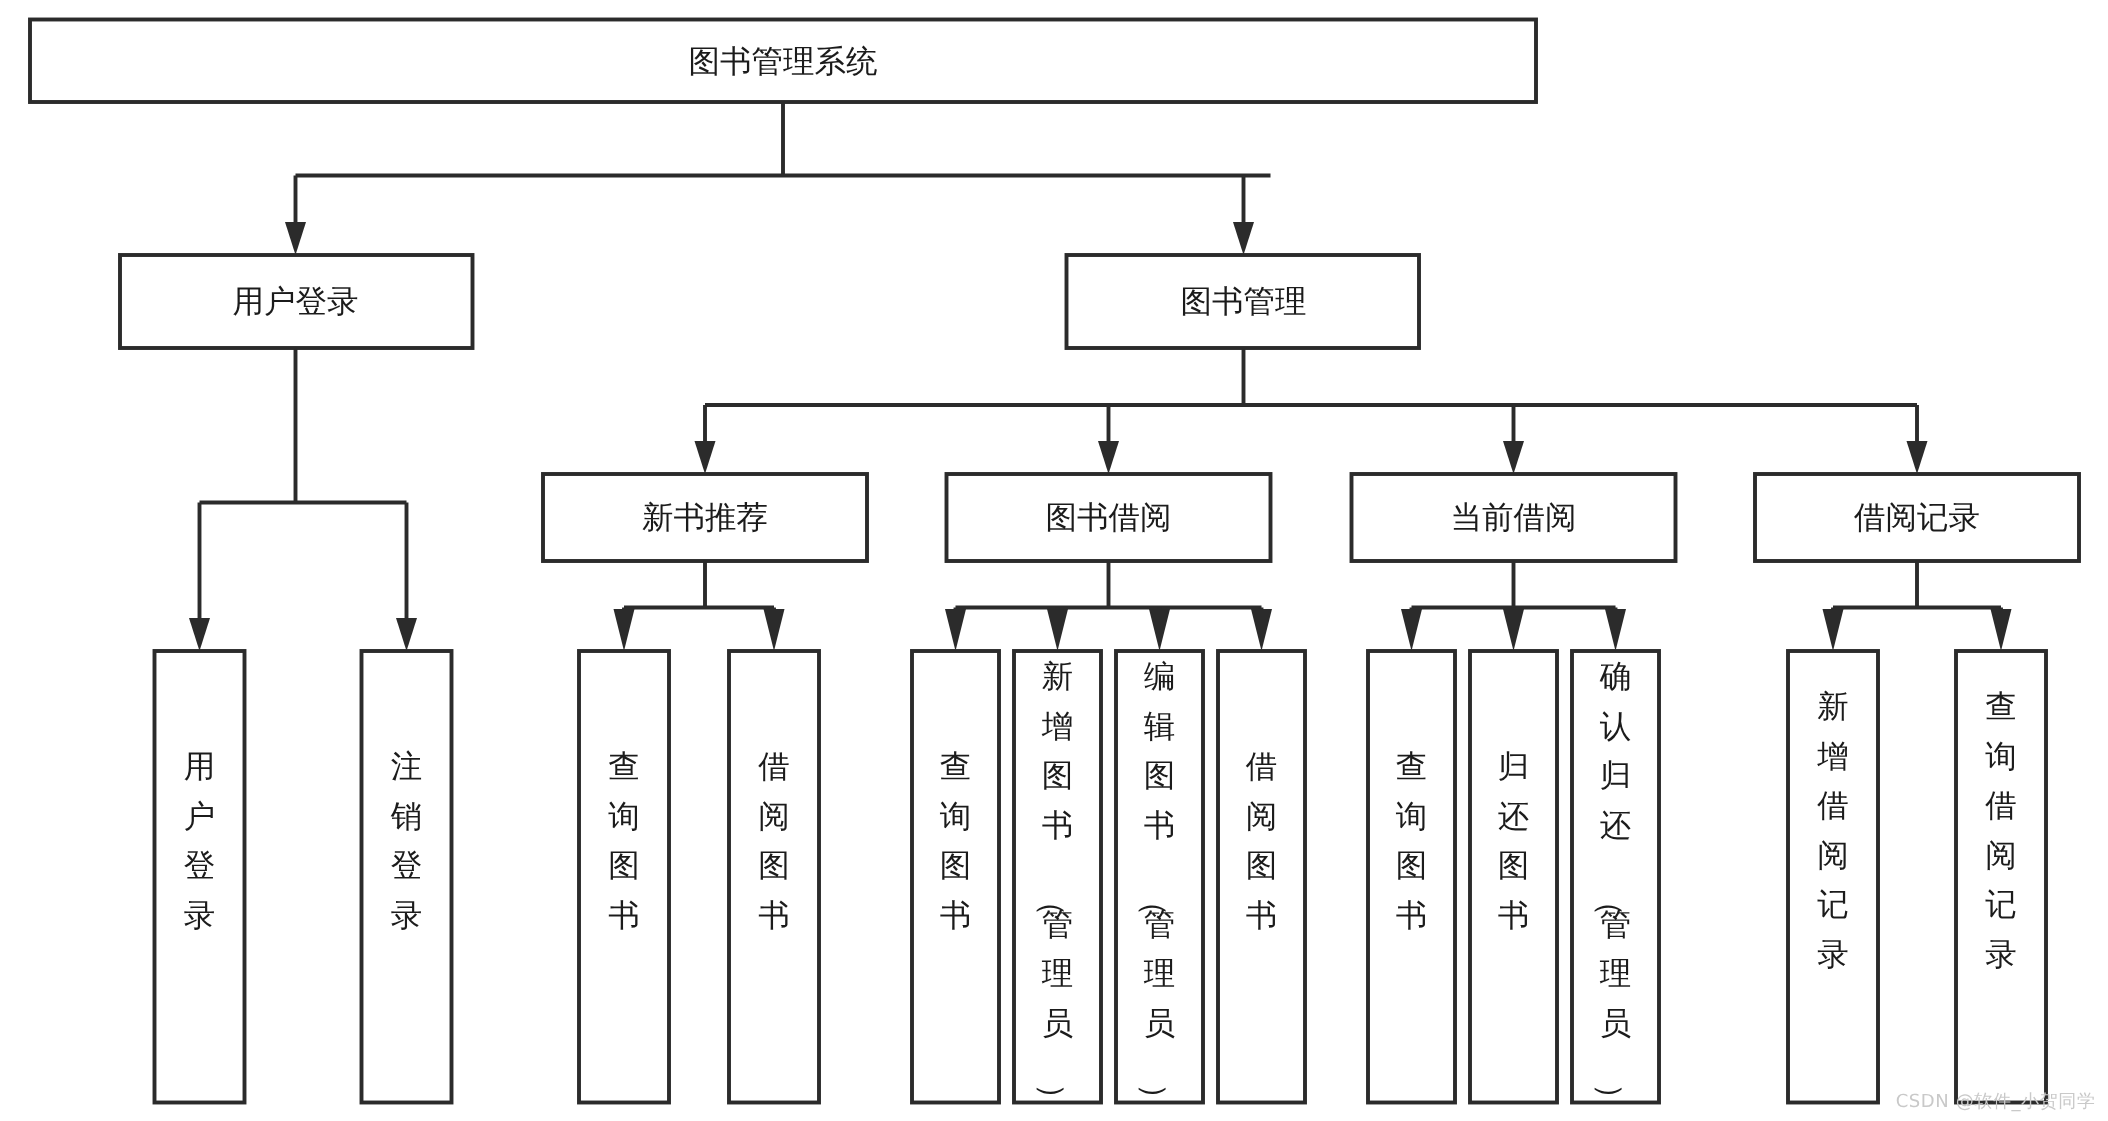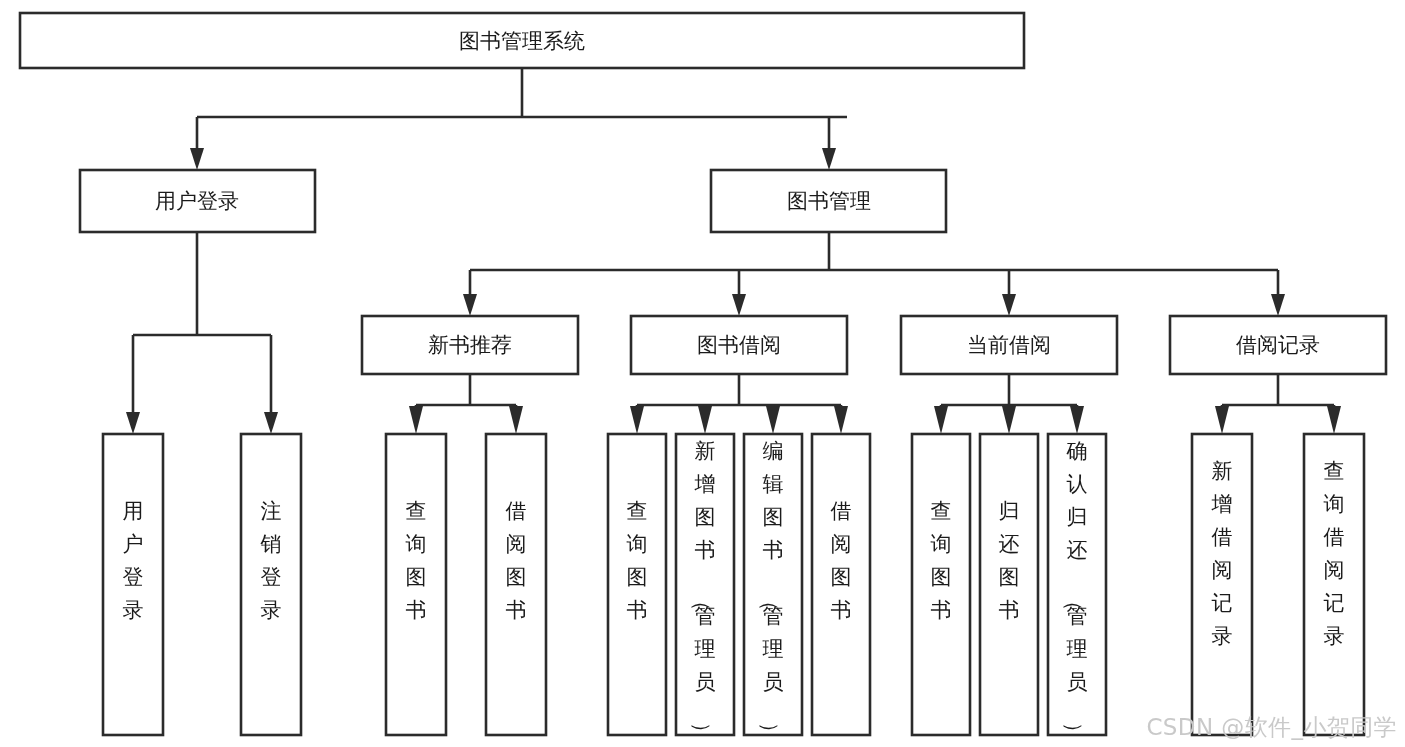--- a/index.html
+++ b/index.html
@@ -46,21 +46,21 @@
   }
   .arrow-head {
     fill: #2b2b2b;
     stroke: none;
   }
   .watermark {
     position: absolute;
     right: 8px;
     bottom: 4px;
     font-family: "DejaVu Sans", "Liberation Sans", sans-serif;
-    font-size: 23px;
+    font-size: 12px;
     color: #c9c9c9;
     white-space: nowrap;
     letter-spacing: 0.4px;
     pointer-events: none;
   }
 </style>
 </head>
 <body>
 
 <svg id="diagram-root" viewBox="0 0 1405 747" xmlns="http://www.w3.org/2000/svg">

